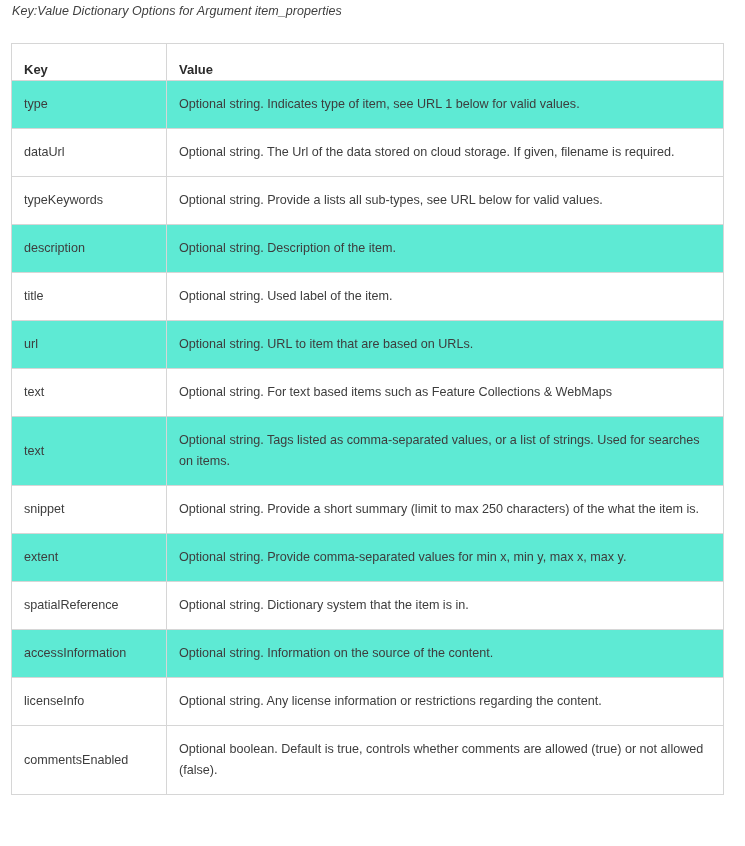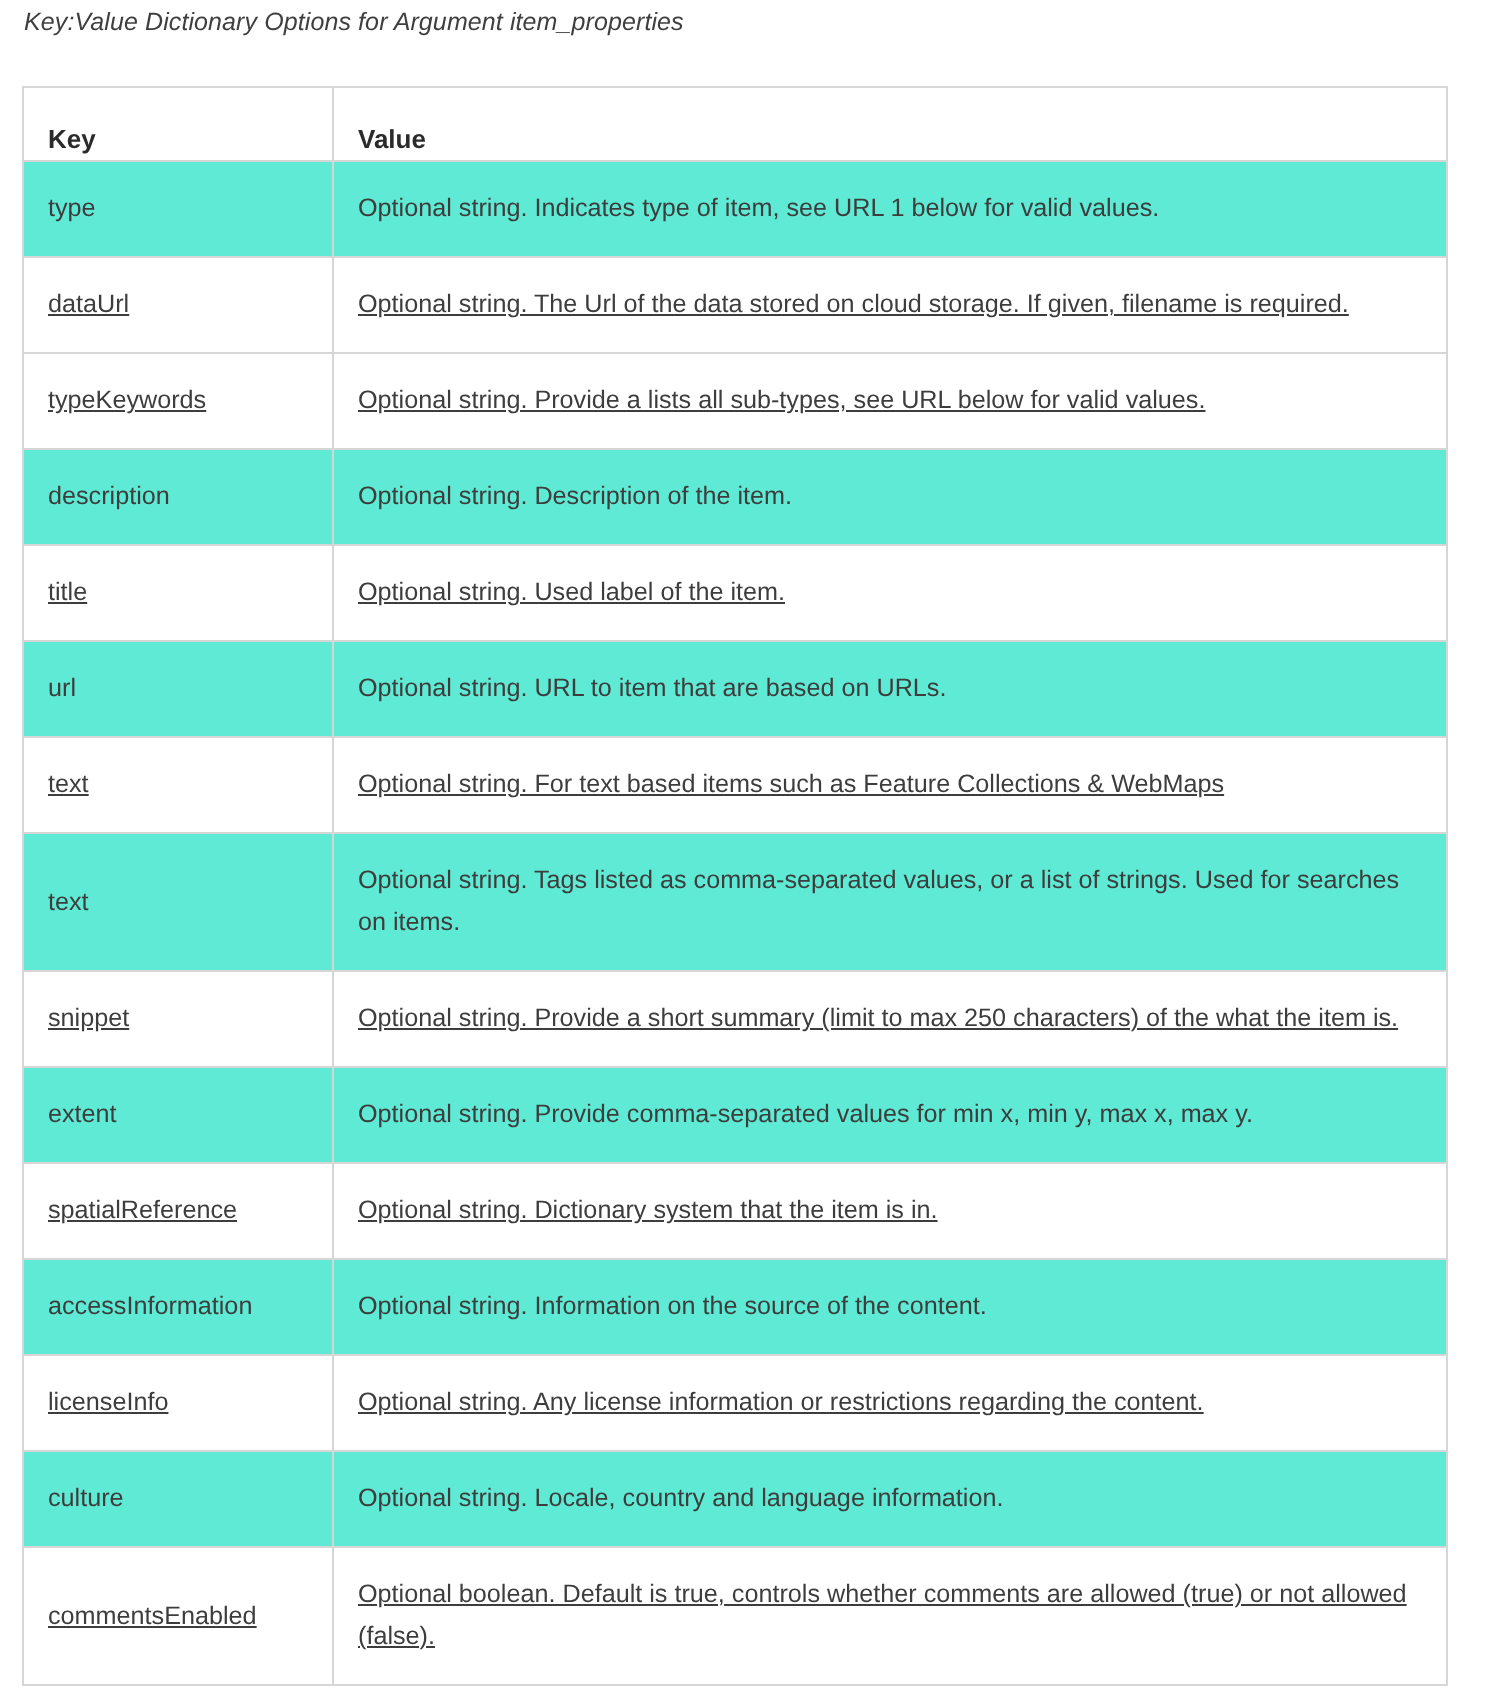--- a/index.html
+++ b/index.html
@@ -68,21 +68,20 @@
     font-size: 13px;
     padding-top: 15px;
     padding-bottom: 0;
   }
 
   table.props tbody tr.alt td {
     background: #5eead4;
   }
   table.props tbody tr.plain td {
     background: #ffffff;
-    text-decoration: underline;
   }
 
   .cell-key { white-space: nowrap; }
 </style>
 </head>
 <body>
 
 <div class="page">
 
   <div class="caption">Key:Value Dictionary Options for Argument item_properties</div>
@@ -145,24 +144,20 @@
             <td class="cell-value">Optional string. Dictionary system that the item is in.</td>
           </tr>
           <tr class="alt">
             <td class="cell-key">accessInformation</td>
             <td class="cell-value">Optional string. Information on the source of the content.</td>
           </tr>
           <tr class="plain">
             <td class="cell-key">licenseInfo</td>
             <td class="cell-value">Optional string. Any license information or restrictions regarding the content.</td>
           </tr>
-          <tr class="alt">
-            <td class="cell-key">culture</td>
-            <td class="cell-value">Optional string. Locale, country and language information.</td>
-          </tr>
           <tr class="plain">
             <td class="cell-key">commentsEnabled</td>
             <td class="cell-value">Optional boolean. Default is true, controls whether comments are allowed (true) or not allowed (false).</td>
           </tr>
         </tbody>
     </table>
   </div>
 
 </div>
 

